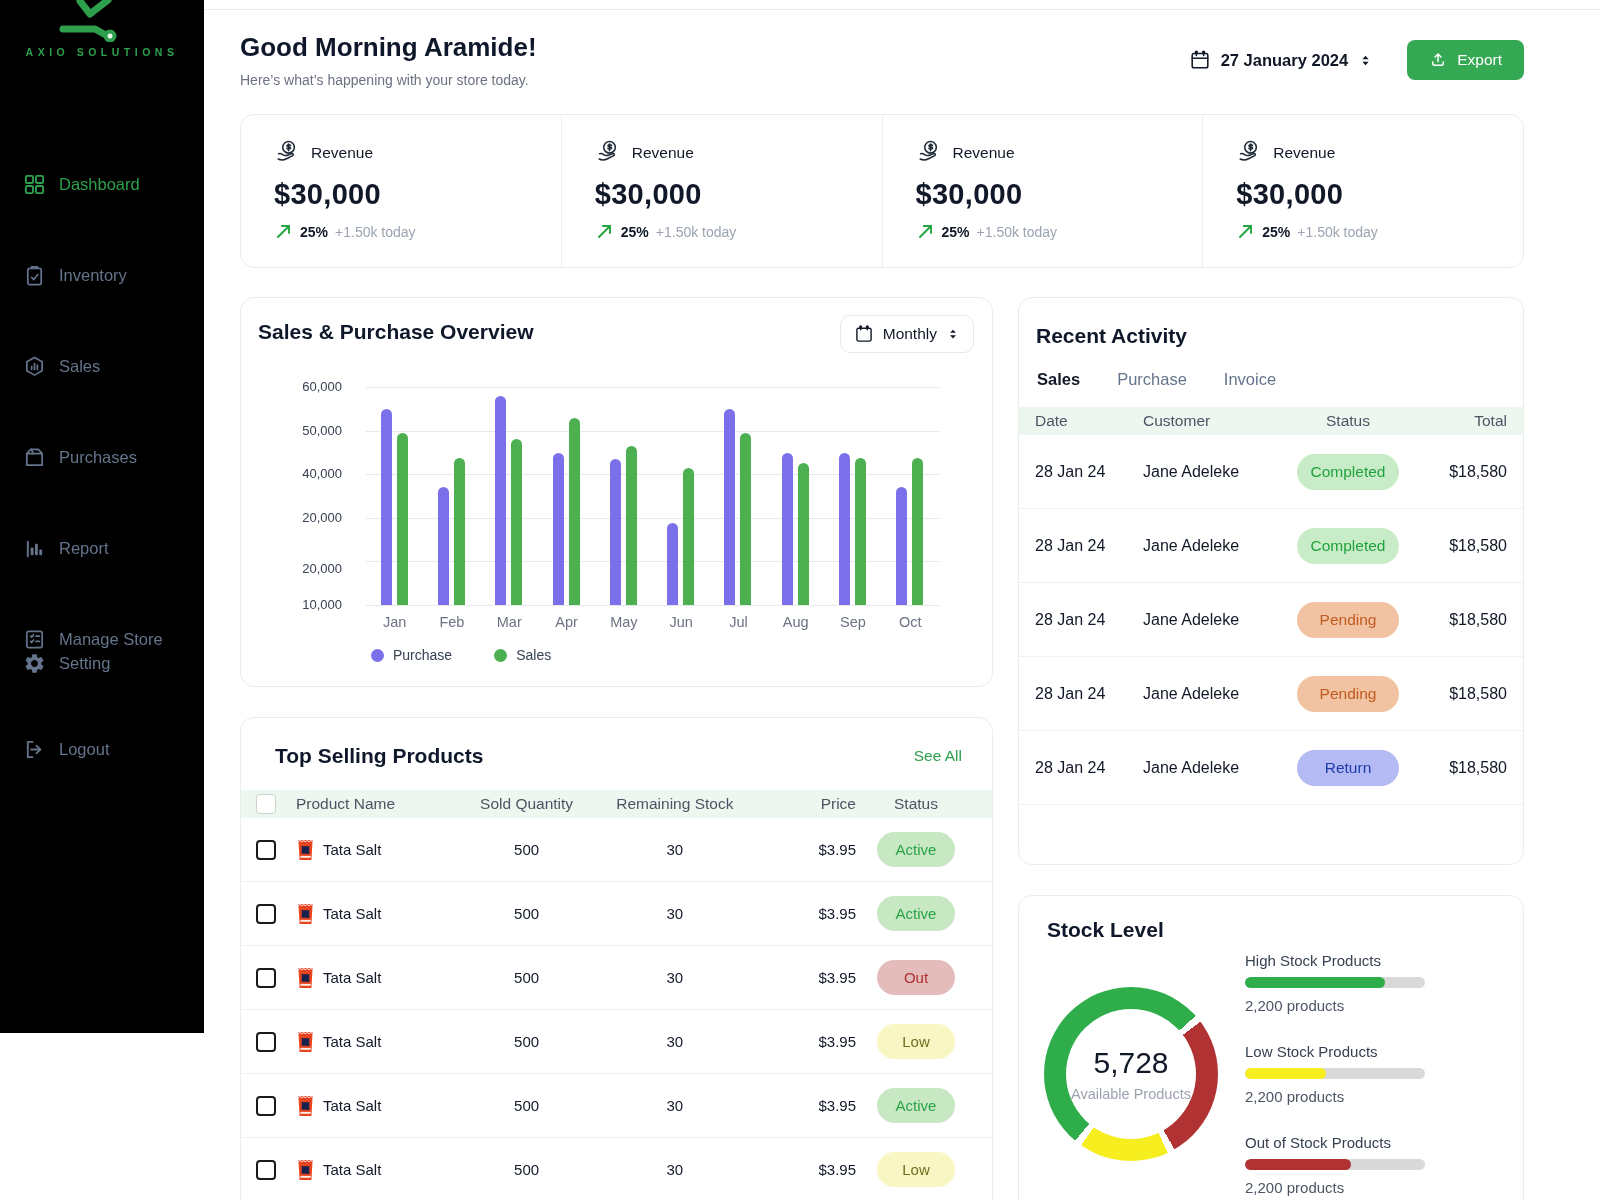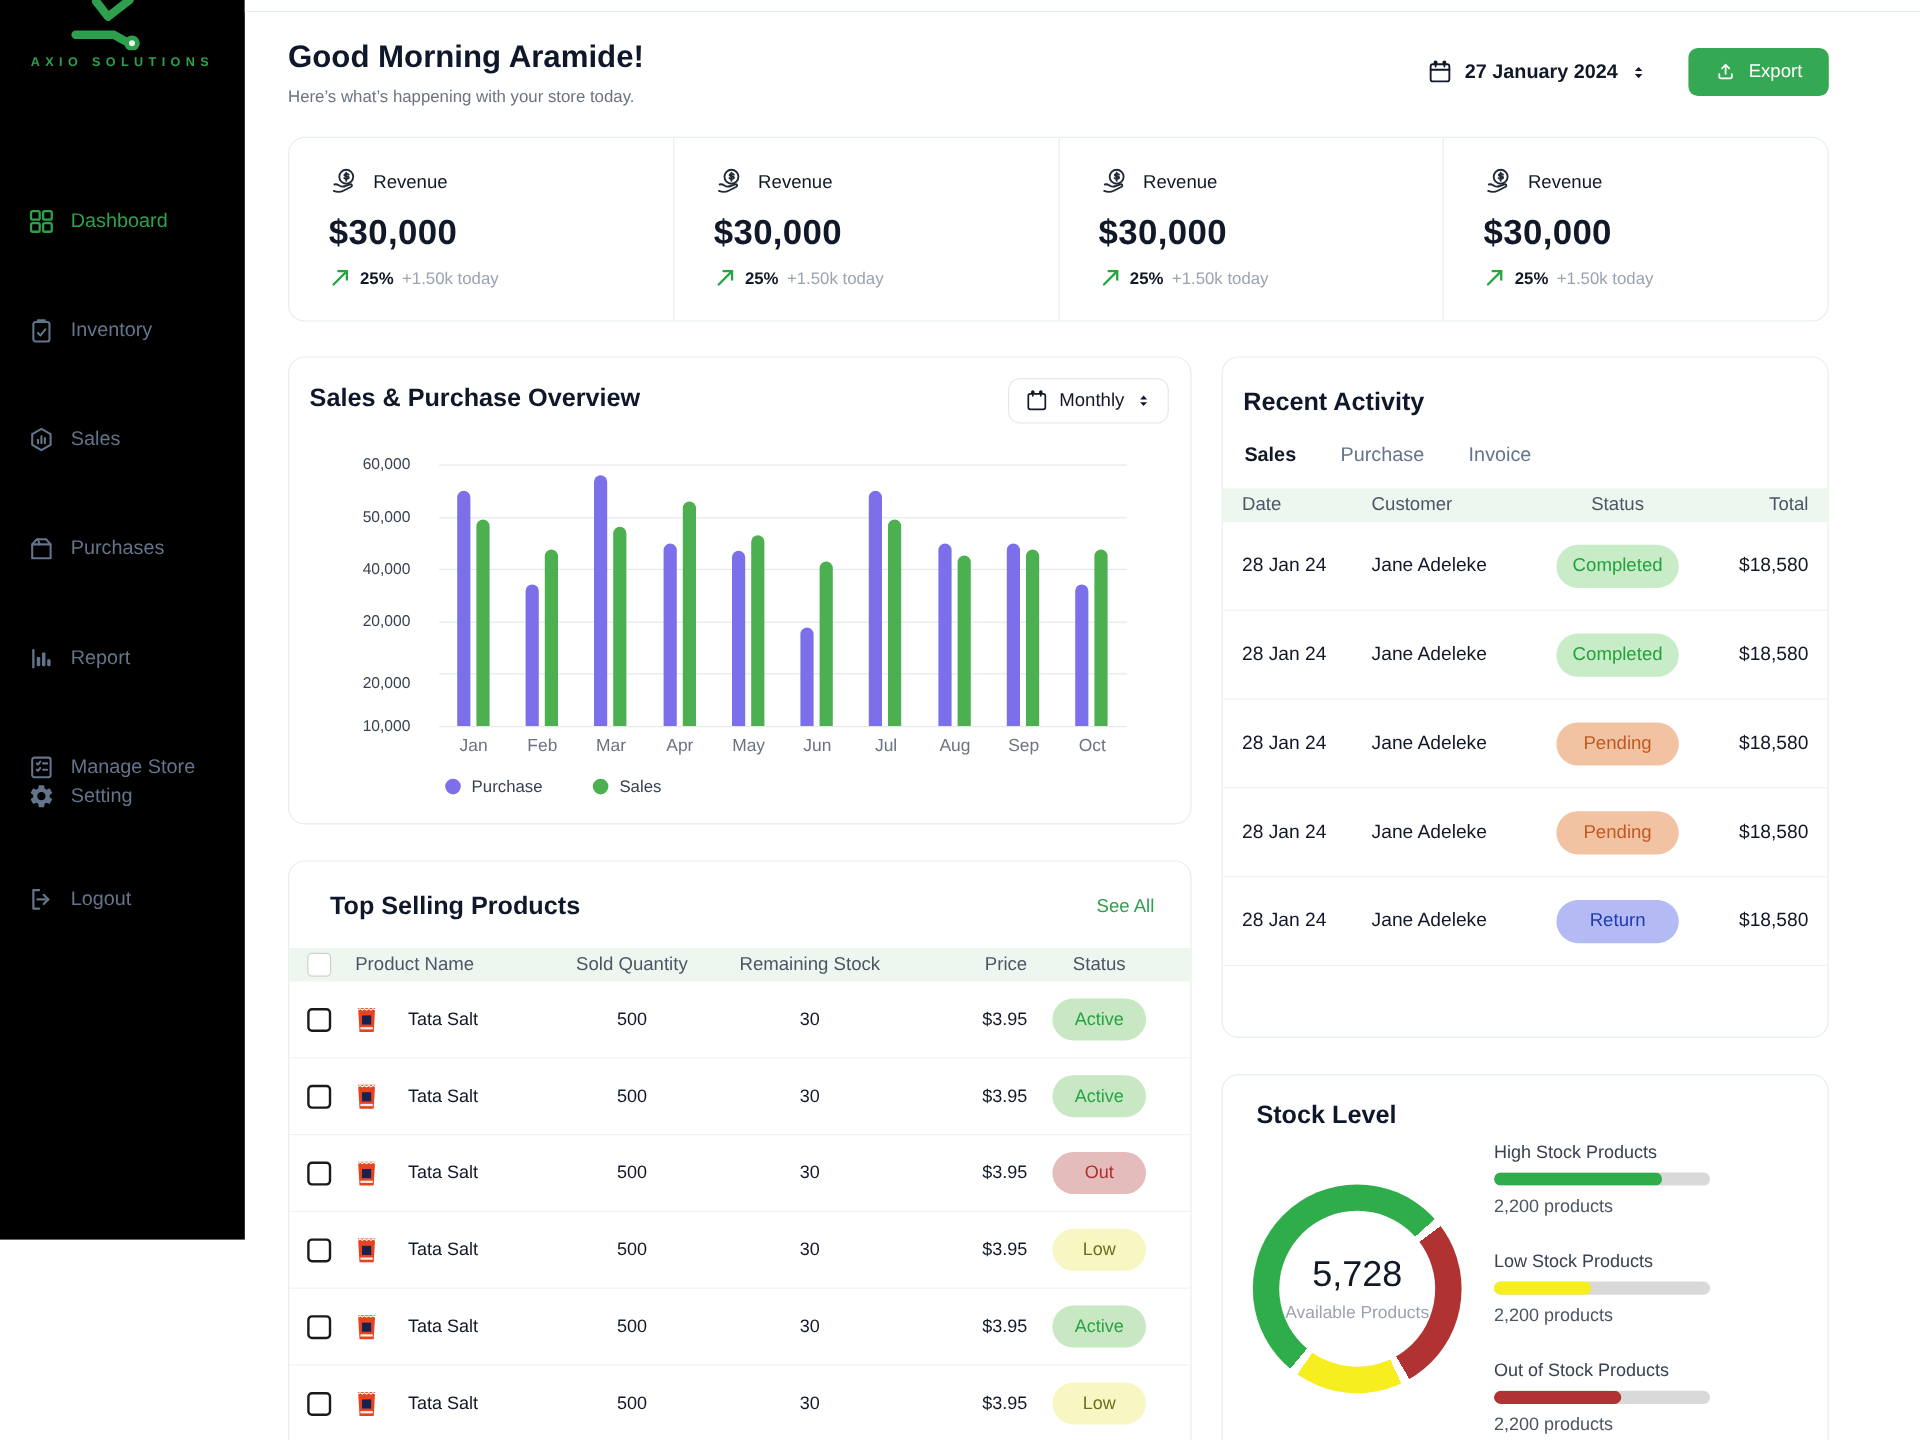--- a/index.html
+++ b/index.html
@@ -76,21 +76,21 @@
   .card-head { display:flex; justify-content:space-between; align-items:center; padding:26px 30px 22px 34px; }
   .card-title { font-size:21px; font-weight:600; color:#0f172a; }
   .see-all { color:#2ea04d; font-size:15.5px; font-weight:500; cursor:pointer; }
   .p-grid { display:grid; grid-template-columns:40px 1.5fr 1.2fr 1.5fr 0.9fr 120px; align-items:center;
     padding:0 16px 0 15px; }
   .thead { background:#eef7ef; height:28px; color:#4b5563; font-size:15.5px; }
   .c-center { text-align:center; } .c-right { text-align:right; }
   .p-row { height:64px; border-bottom:1px solid #f0f2f1; font-size:15px; }
   .cbox { width:20px; height:20px; border:2px solid #1a1a1a; border-radius:4px; background:#fff; cursor:pointer; }
   .cbox.lite { border:1.5px solid #c9d4cb; }
-  .p-name { display:flex; align-items:center; gap:25px; font-weight:500; }
+  .p-name { display:flex; align-items:center; gap:8px; font-weight:500; }
   .pill { display:inline-block; border-radius:18px; font-size:15px; text-align:center; }
   .pill.sm { width:78px; padding:9px 0; }
   .pill.lg { width:102px; padding:9px 0; font-size:15.5px; }
 
   
   .act-card { height:568px; overflow:hidden; }
   .act-title { padding:26px 16px 0 17px; font-size:21px; font-weight:600; color:#0f172a; }
   .tabs { display:flex; gap:37px; padding:22px 16px 0 18px; }
   .tab { font-size:16.5px; color:#64748b; cursor:pointer; padding-bottom:18px; }
   .tab.active { color:#111827; font-weight:700; }

